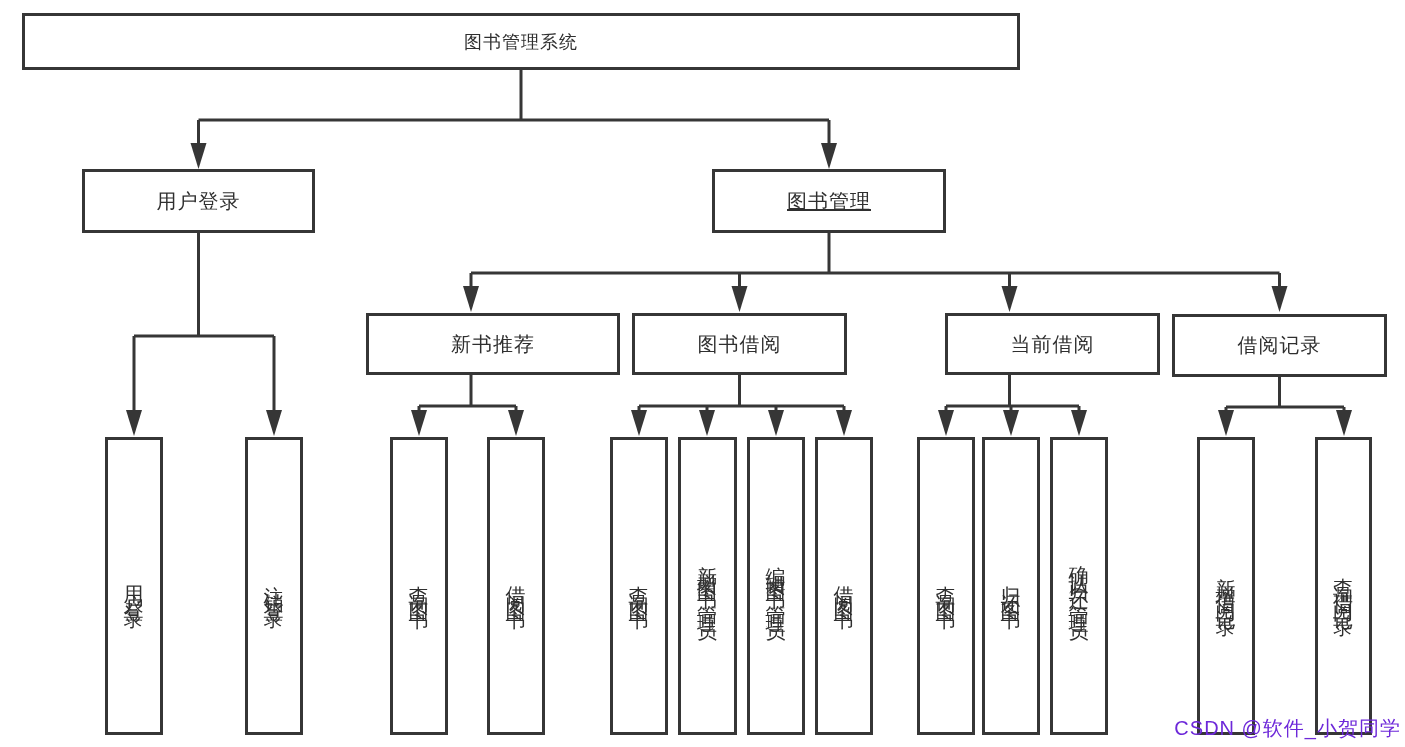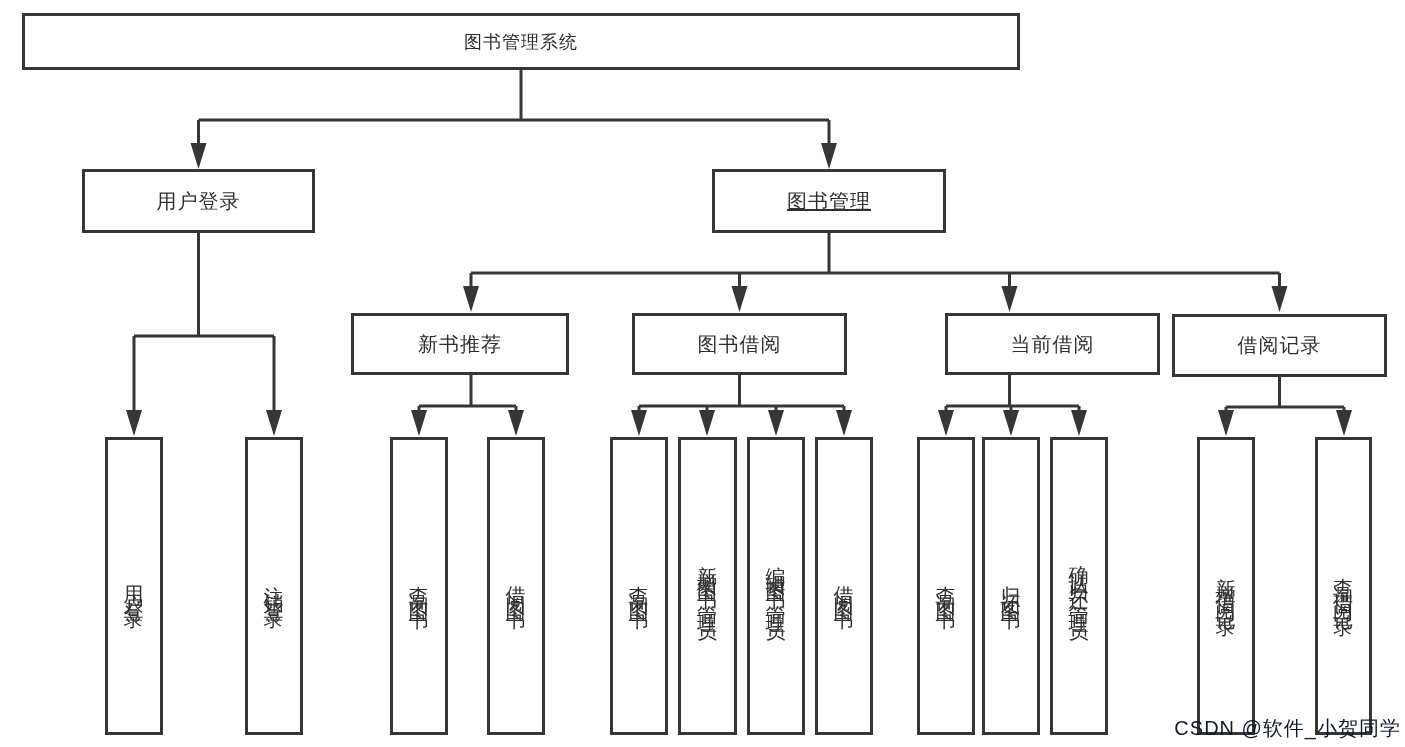--- a/index.html
+++ b/index.html
@@ -26,21 +26,21 @@
   .leaf-node{font-size:20px;}
   .leaf-node .lbl{
     writing-mode:vertical-rl;
     letter-spacing:8px;
     line-height:1;
   }
   #watermark{
     position:absolute;
     right:4px;top:715px;
     font-size:20px;
-    color:#0f172a;
+    color:#6d28d9;
     letter-spacing:1px;
     z-index:2;
     white-space:nowrap;
   }
 </style>
 </head>
 <body>
 
 <div id="canvas">
 
@@ -91,21 +91,21 @@
     <span class="lbl">图书管理系统</span>
   </div>
 
   <div class="node h-node" style="left:82px;top:169px;width:233px;height:64px;">
     <span class="lbl">用户登录</span>
   </div>
   <div class="node h-node" style="left:712px;top:169px;width:234px;height:64px;text-decoration:underline;">
     <span class="lbl">图书管理</span>
   </div>
 
-  <div class="node h-node" style="left:351px;top:313px;width:218px;height:62px;">
+  <div class="node h-node" style="left:366px;top:313px;width:254px;height:62px;">
     <span class="lbl">新书推荐</span>
   </div>
   <div class="node h-node" style="left:632px;top:313px;width:215px;height:62px;">
     <span class="lbl">图书借阅</span>
   </div>
   <div class="node h-node" style="left:902px;top:313px;width:215px;height:62px;margin-left:43px;">
     <span class="lbl">当前借阅</span>
   </div>
   <div class="node h-node" style="left:1172px;top:314px;width:215px;height:63px;">
     <span class="lbl">借阅记录</span>

